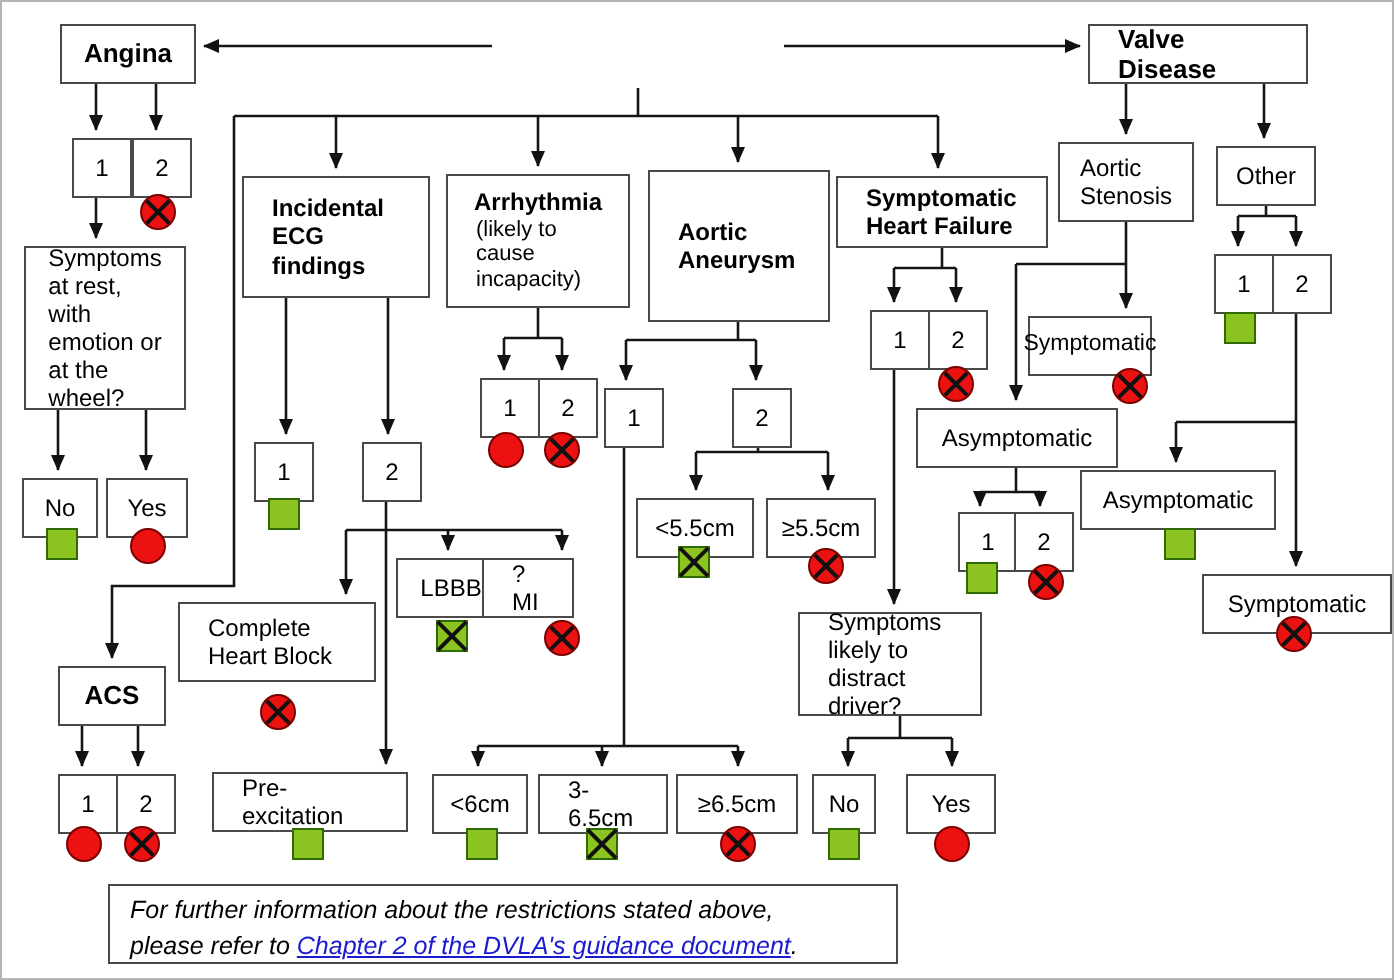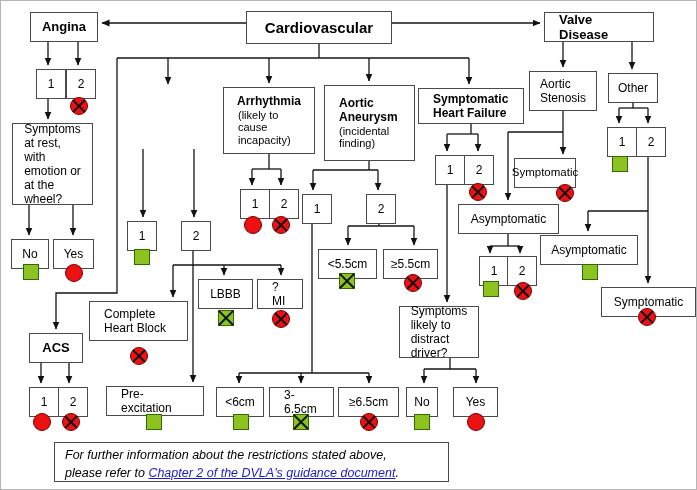--- a/index.html
+++ b/index.html
@@ -103,30 +103,29 @@
     <line class="ln" x1="632" y1="97" x2="632" y2="107"></line>
     <line class="ln" x1="618" y1="107" x2="647" y2="107"></line>
     <line class="ln" x1="618" y1="107" x2="618" y2="122" marker-end="url(#ah)"></line>
     <line class="ln" x1="647" y1="107" x2="647" y2="122" marker-end="url(#ah)"></line>
     <line class="ln" x1="647" y1="152" x2="647" y2="282" marker-end="url(#ah)"></line>
     <line class="ln" x1="587" y1="210" x2="647" y2="210"></line>
     <line class="ln" x1="587" y1="210" x2="587" y2="230" marker-end="url(#ah)"></line>
   </svg>
 
   <div class="node bold fs13" style="left:29px;top:11px;width:68px;height:25px">Angina</div>
-  <div class="node bold fs15" style="left:245px;top:10px;width:146px;height:33px">Cardiovascular</div>
   <div class="node bold fs13" style="left:543px;top:11px;width:110px;height:24px">Valve Disease</div>
 
+  <div class="node bold" style="left:120px;top:87px;width:94px;height:61px">Incidental ECG findings</div>
   <div class="node" style="left:222px;top:86px;width:92px;height:67px">
     <div class="bold">Arrhythmia</div>
     <div class="sub">(likely to cause incapacity)</div>
   </div>
   <div class="node" style="left:323px;top:84px;width:91px;height:76px">
     <div class="bold">Aortic Aneurysm</div>
-    <div class="sub">(incidental finding)</div>
   </div>
   <div class="node" style="left:528px;top:70px;width:68px;height:40px">Aortic Stenosis</div>
   <div class="node bold" style="left:417px;top:87px;width:106px;height:36px">Symptomatic Heart Failure</div>
   <div class="node" style="left:607px;top:72px;width:50px;height:25px">Other</div>
 
   <div class="node" style="left:35px;top:68px;width:25px;height:24px">1</div>
   <div class="node" style="left:65px;top:68px;width:25px;height:24px">2</div>
   <span class="mk-cix" style="left:69px;top:96px"></span>
   <div class="node" style="left:11px;top:122px;width:81px;height:82px">Symptoms at rest, with emotion or at the wheel?</div>
   <div class="node" style="left:10px;top:238px;width:38px;height:21px">No</div>
@@ -140,21 +139,21 @@
   <span class="mk-ci" style="left:32px;top:412px"></span>
   <span class="mk-cix" style="left:61px;top:412px"></span>
 
   <div class="node" style="left:126px;top:220px;width:26px;height:23px">1</div>
   <div class="node" style="left:180px;top:220px;width:23px;height:23px">2</div>
   <span class="mk-sq" style="left:133px;top:248px"></span>
   <div class="node" style="left:88px;top:300px;width:99px;height:40px">Complete Heart Block</div>
   <span class="mk-cix" style="left:129px;top:346px"></span>
   <div class="node" style="left:197px;top:278px;width:55px;height:25px">LBBB</div>
   <span class="mk-sqx" style="left:217px;top:309px"></span>
-  <div class="node" style="left:256px;top:278px;width:46px;height:25px">?MI</div>
+  <div class="node" style="left:240px;top:278px;width:46px;height:25px">?MI</div>
   <span class="mk-cix" style="left:271px;top:309px"></span>
   <div class="node" style="left:105px;top:385px;width:98px;height:23px">Pre-excitation</div>
   <span class="mk-sq" style="left:145px;top:413px"></span>
 
   <div class="node" style="left:239px;top:188px;width:25px;height:25px">1</div>
   <div class="node" style="left:268px;top:188px;width:24px;height:25px">2</div>
   <span class="mk-ci" style="left:243px;top:215px"></span>
   <span class="mk-cix" style="left:271px;top:215px"></span>
 
   <div class="node" style="left:301px;top:193px;width:25px;height:24px">1</div>
@@ -166,21 +165,21 @@
   <div class="node" style="left:215px;top:386px;width:48px;height:22px">&lt;6cm</div>
   <div class="node" style="left:268px;top:386px;width:65px;height:22px">3-6.5cm</div>
   <div class="node" style="left:337px;top:386px;width:61px;height:22px">≥6.5cm</div>
   <span class="mk-sq" style="left:232px;top:413px"></span>
   <span class="mk-sqx" style="left:292px;top:413px"></span>
   <span class="mk-cix" style="left:359px;top:412px"></span>
 
   <div class="node" style="left:434px;top:154px;width:25px;height:26px">1</div>
   <div class="node" style="left:463px;top:154px;width:25px;height:26px">2</div>
   <span class="mk-cix" style="left:468px;top:182px"></span>
-  <div class="node" style="left:398px;top:305px;width:80px;height:52px">Symptoms likely to distract driver?</div>
+  <div class="node" style="left:398px;top:305px;width:92px;height:52px">Symptoms likely to distract driver?</div>
   <div class="node" style="left:405px;top:386px;width:32px;height:22px">No</div>
   <div class="node" style="left:452px;top:386px;width:45px;height:22px">Yes</div>
   <span class="mk-sq" style="left:413px;top:413px"></span>
   <span class="mk-ci" style="left:466px;top:412px"></span>
 
   <div class="node" style="left:513px;top:157px;width:62px;height:25px;font-size:11.5px">Symptomatic</div>
   <span class="mk-cix" style="left:555px;top:183px"></span>
   <div class="node" style="left:457px;top:203px;width:101px;height:25px">Asymptomatic</div>
   <div class="node" style="left:478px;top:255px;width:24px;height:24px">1</div>
   <div class="node" style="left:506px;top:255px;width:24px;height:24px">2</div>

